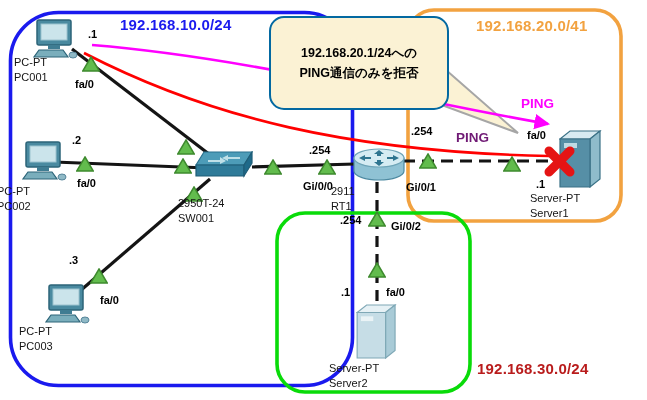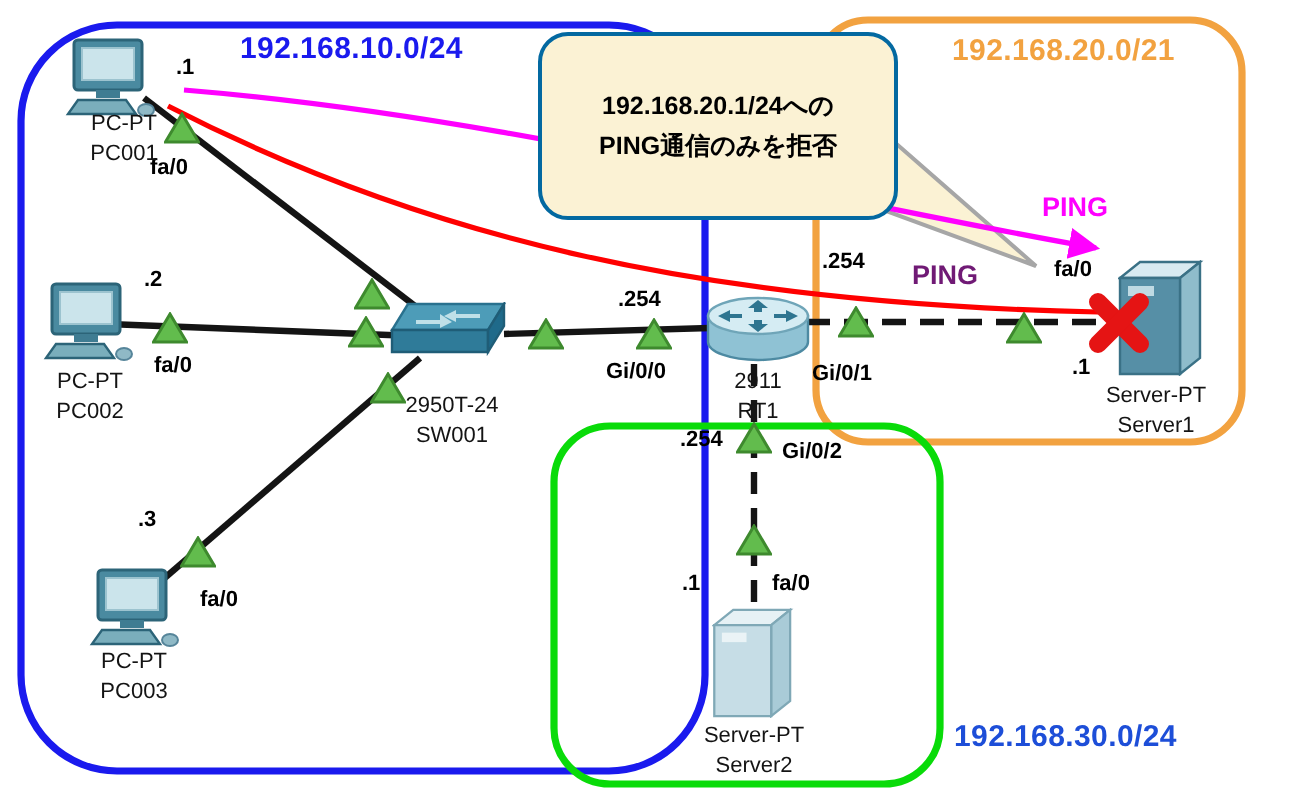--- a/index.html
+++ b/index.html
@@ -2,25 +2,25 @@
 <html><head>
 <meta charset="utf-8">
 <style>
   html,body{margin:0;padding:0;background:#fff;}
   #stage{
     position:relative;width:647px;height:400px;background:#ffffff;
     font-family:"Liberation Sans",sans-serif;overflow:hidden;
   }
   #underlay{position:absolute;left:0;top:0;width:647px;height:400px;}
   .plabel{position:absolute;font-weight:bold;font-size:11px;color:#000;white-space:nowrap;}
-  .devlabel{position:absolute;width:96px;text-align:center;font-size:11px;color:#141414;line-height:14.5px;white-space:nowrap;}
+  .devlabel{position:absolute;width:96px;font-size:11px;color:#141414;line-height:14.5px;white-space:nowrap;}
   .netlabel{position:absolute;font-weight:bold;font-size:15px;white-space:nowrap;letter-spacing:0.2px;}
   .net10{color:#1a1aee}
   .net20{color:#f2a240}
-  .net30{color:#1d4ed8}
+  .net30{color:#b91c1c}
   .flowlabel{position:absolute;font-weight:bold;font-size:13.5px;white-space:nowrap;}
   .flow-http{color:#ff00ff}
   .flow-ping{color:#701a75}
   .tri{position:absolute;width:18px;height:16px;}
   .tri polygon{fill:#62bc4d;stroke:#3e8a2e;stroke-width:1.5;}
   .icon{position:absolute;}
   
   .pc-body{fill:#4a8aa0;stroke:#2c6478;stroke-width:1.5;}
   .pc-screen{fill:#cbe4eb;stroke:#9cc3cf;stroke-width:1;}
   .pc-neck{fill:#3f7c92;}
@@ -189,21 +189,21 @@
         <polygon class="sv2-side" points="31,9 41,1 41,49 31,57"></polygon>
         <polygon class="sv2-front" points="1,9 31,9 31,57 1,57"></polygon>
         <rect class="sv2-slot" x="5" y="13" width="13" height="5"></rect>
       </g>
     </svg>
   </div>
 
   <div class="lbl-layer">
 
     <div class="netlabel net10" style="left:120px;top:16px">192.168.10.0/24</div>
-    <div class="netlabel net20" style="left:476px;top:17px">192.168.20.0/21</div>
+    <div class="netlabel net20" style="left:476px;top:17px">192.168.20.0/41</div>
     <div class="netlabel net30" style="left:477px;top:360px">192.168.30.0/24</div>
 
     <div class="flowlabel flow-http" style="left:521px;top:96px">PING</div>
     <div class="flowlabel flow-ping" style="left:456px;top:130px">PING</div>
 
     <div class="plabel" style="left:88px;top:28px">.1</div>
     <div class="plabel" style="left:75px;top:78px">fa/0</div>
     <div class="plabel" style="left:72px;top:134px">.2</div>
     <div class="plabel" style="left:77px;top:177px">fa/0</div>
     <div class="plabel" style="left:69px;top:254px">.3</div>

